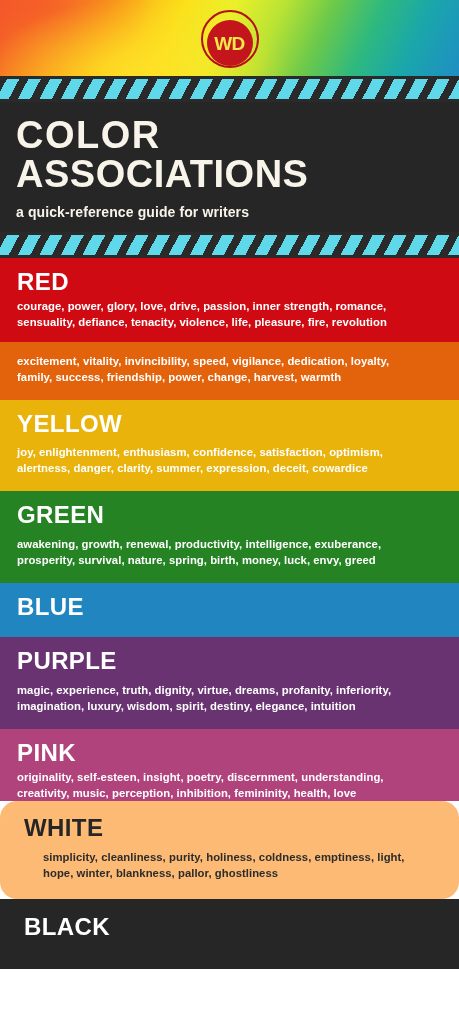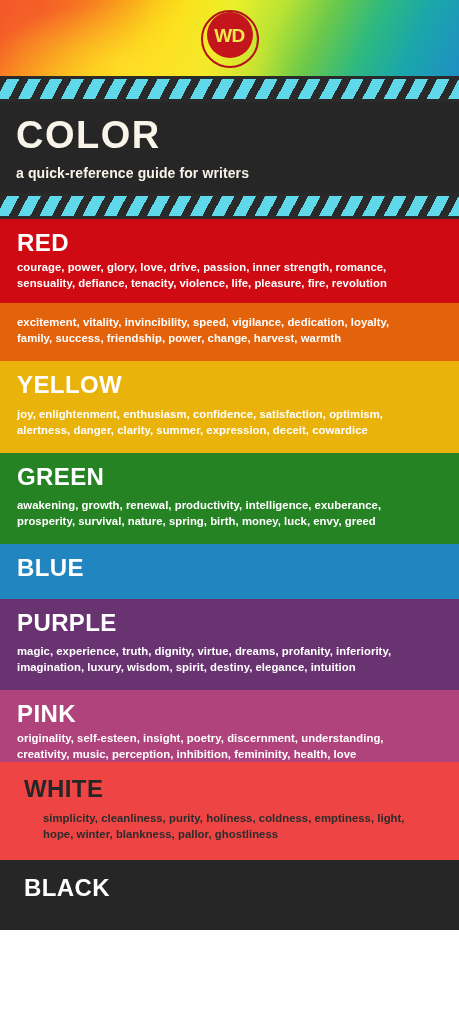--- a/index.html
+++ b/index.html
@@ -52,21 +52,21 @@
   .logo {
     position:absolute;
     left:50%;
     top:10px;
     transform:translateX(-50%);
     width:58px;
     height:58px;
     border-radius:50%;
     border:2.5px solid #b3101a;
     display:flex;
-    align-items:flex-start;
+    align-items:flex-end;
     justify-content:center;
     z-index:3;
   }
   .logo-inner {
     width:46px;
     height:46px;
     border-radius:50%;
     background:#c3151b;
     display:flex;
     align-items:center;
@@ -152,21 +152,21 @@
   .crow.dark .crow-name { color:#262626; }
   .crow.dark .crow-words { color:#2c2c2c;margin-left:19px; }
 
   .crow.red    { background:#cf0a12; }
   .crow.orange { background:#e2630c; padding-bottom:15px; }
   .crow.yellow { background:#e9b30c; padding-bottom:15px; }
   .crow.green  { background:#258324; padding-bottom:15px; }
   .crow.blue   { background:#2186bf; padding-bottom:14px; }
   .crow.purple { background:#693371; padding-bottom:15px; }
   .crow.pink   { background:#b1437c; padding-bottom:0; }
-  .crow.white  { background:#ef4444; padding:14px 24px 18px; }
+  .crow.white  { background:#fdba74; padding:14px 24px 18px;border-radius:17px; }
   .crow.black  { background:#262626; padding:15px 24px 22px; }
 
   .crow.orange .crow-name,
   .crow.yellow .crow-name,
   .crow.green  .crow-name,
   .crow.purple .crow-name { margin-bottom:7px; }
   .crow.white .crow-name,
   .crow.black .crow-name  { margin-bottom:7px; }
 </style>
 </head>
@@ -180,20 +180,21 @@
         <span class="logo-text">WD</span>
       </div>
     </div>
   </div>
 
   <div class="stripes"></div>
 
   <div class="title-block">
     <div class="title">
       <span>COLOR</span>
+      <span class="line2">ASSOCIATIONS</span>
     </div>
     <div class="subtitle">a quick-reference guide for writers</div>
   </div>
 
   <div class="stripes"></div>
 
   <div class="rows">
 
     <div class="crow red light">
       <div class="crow-name">RED</div>

